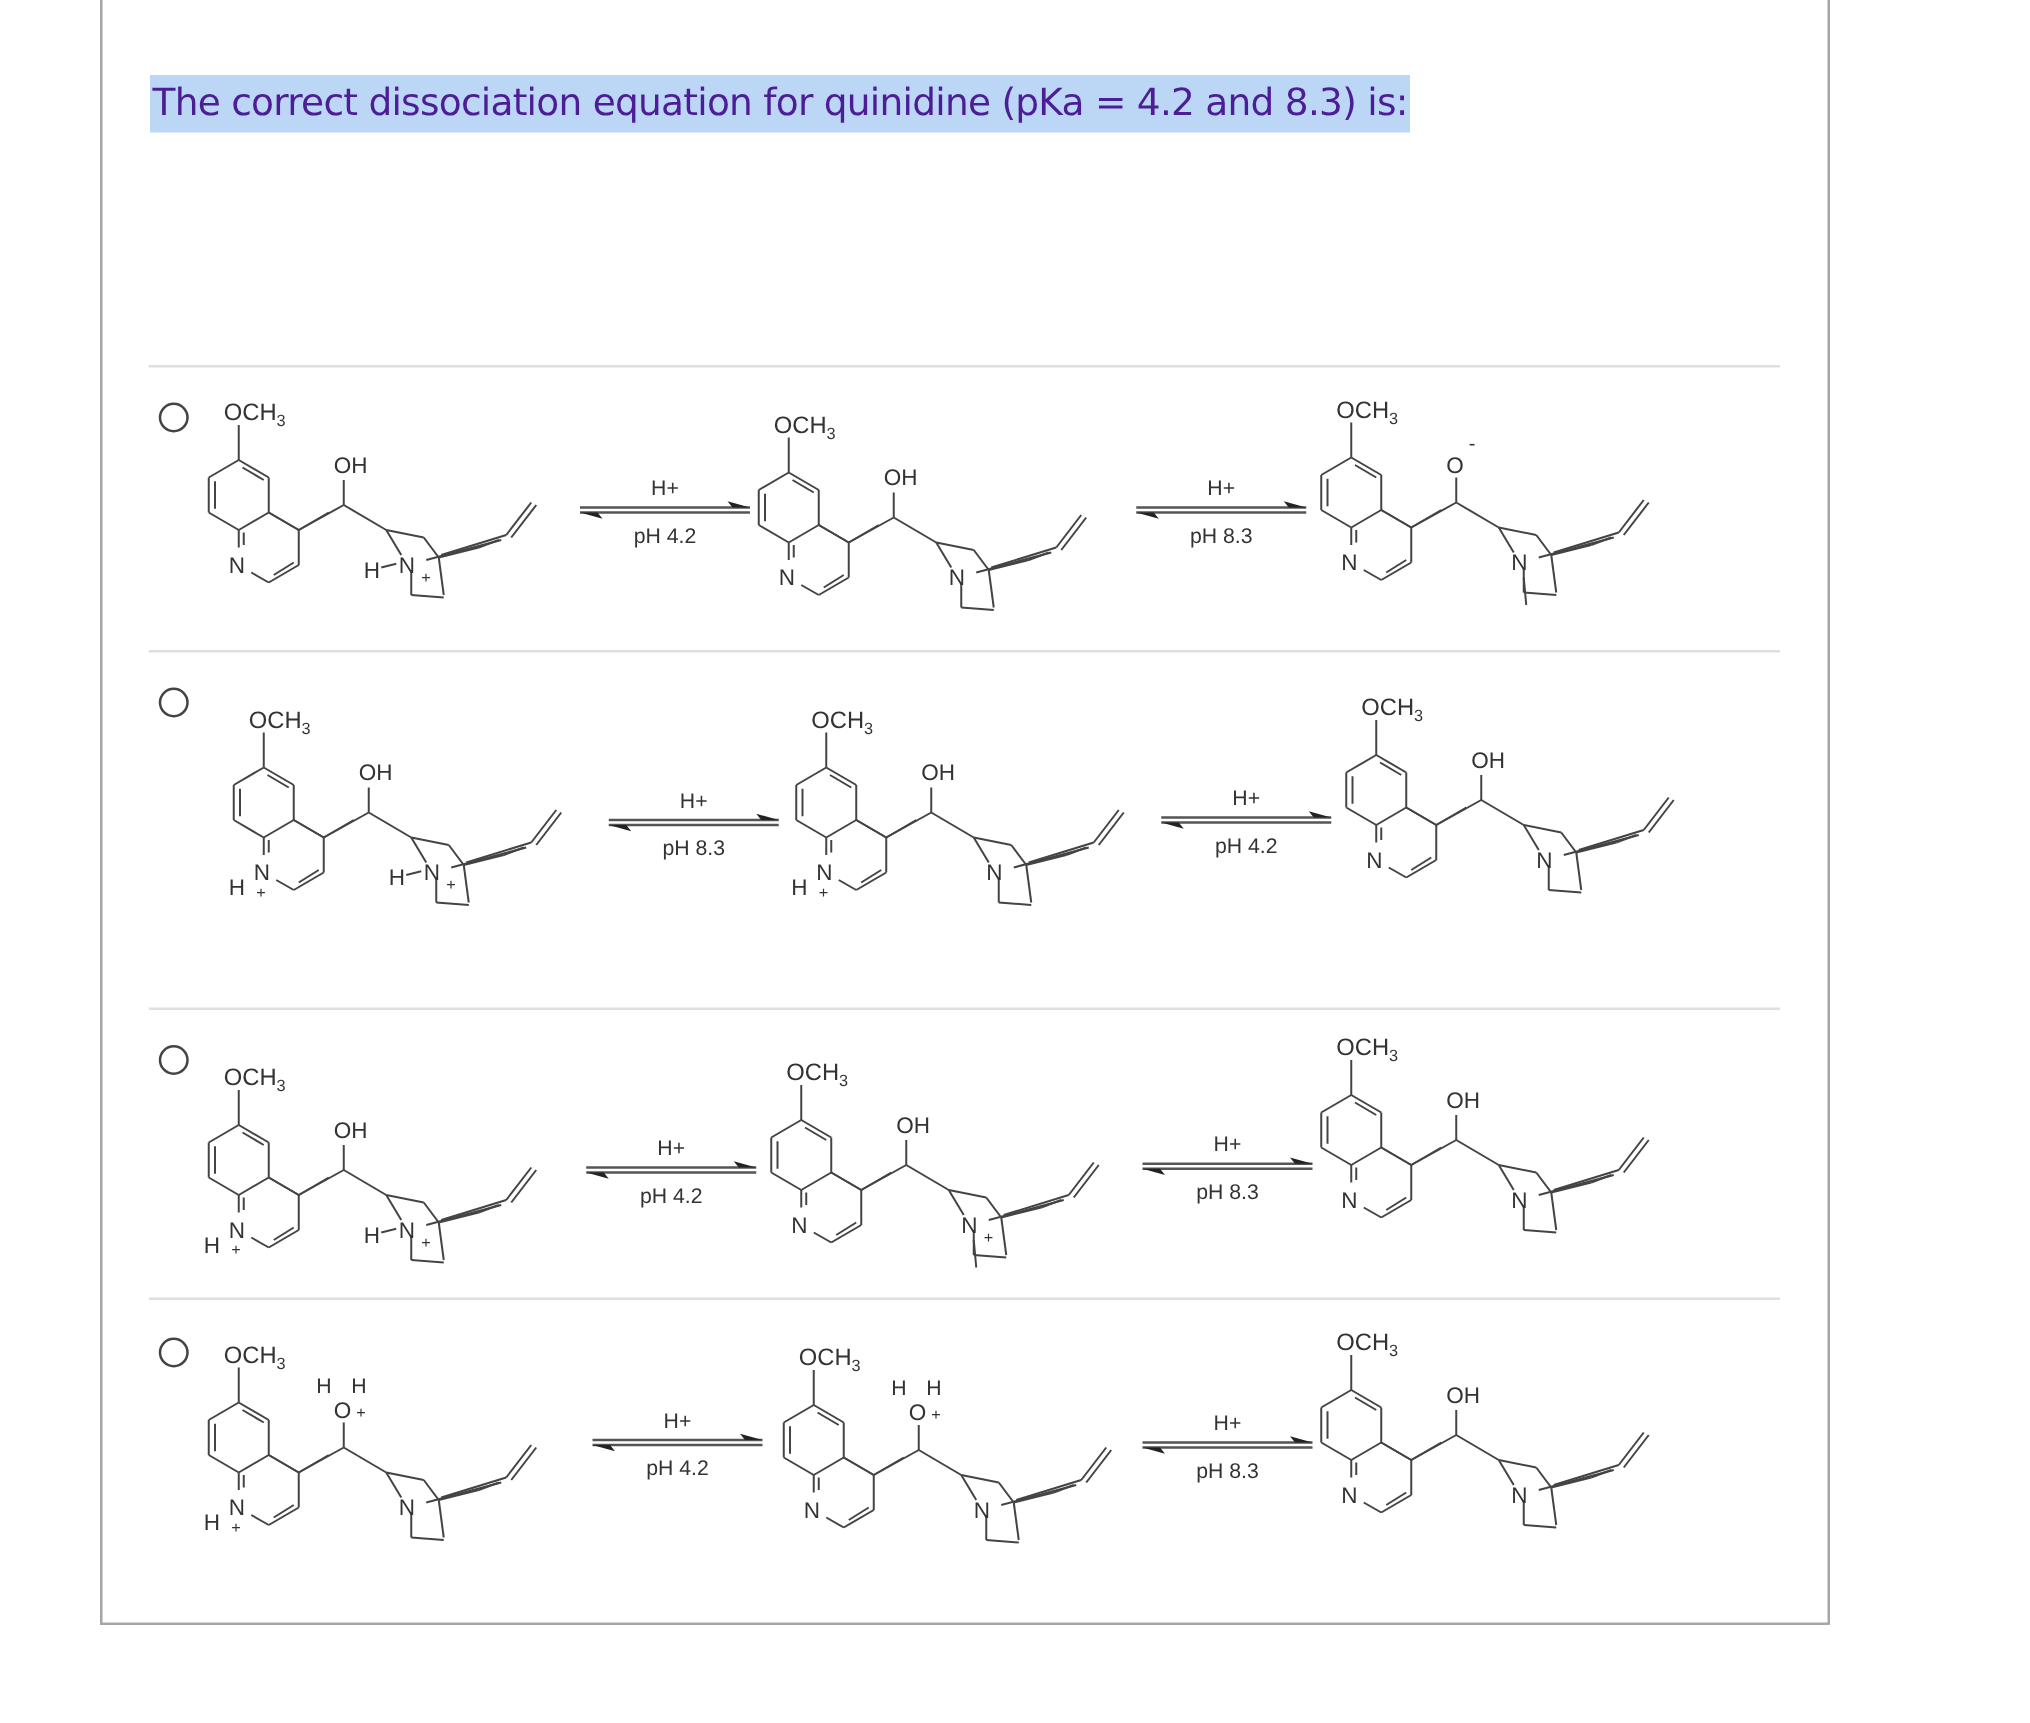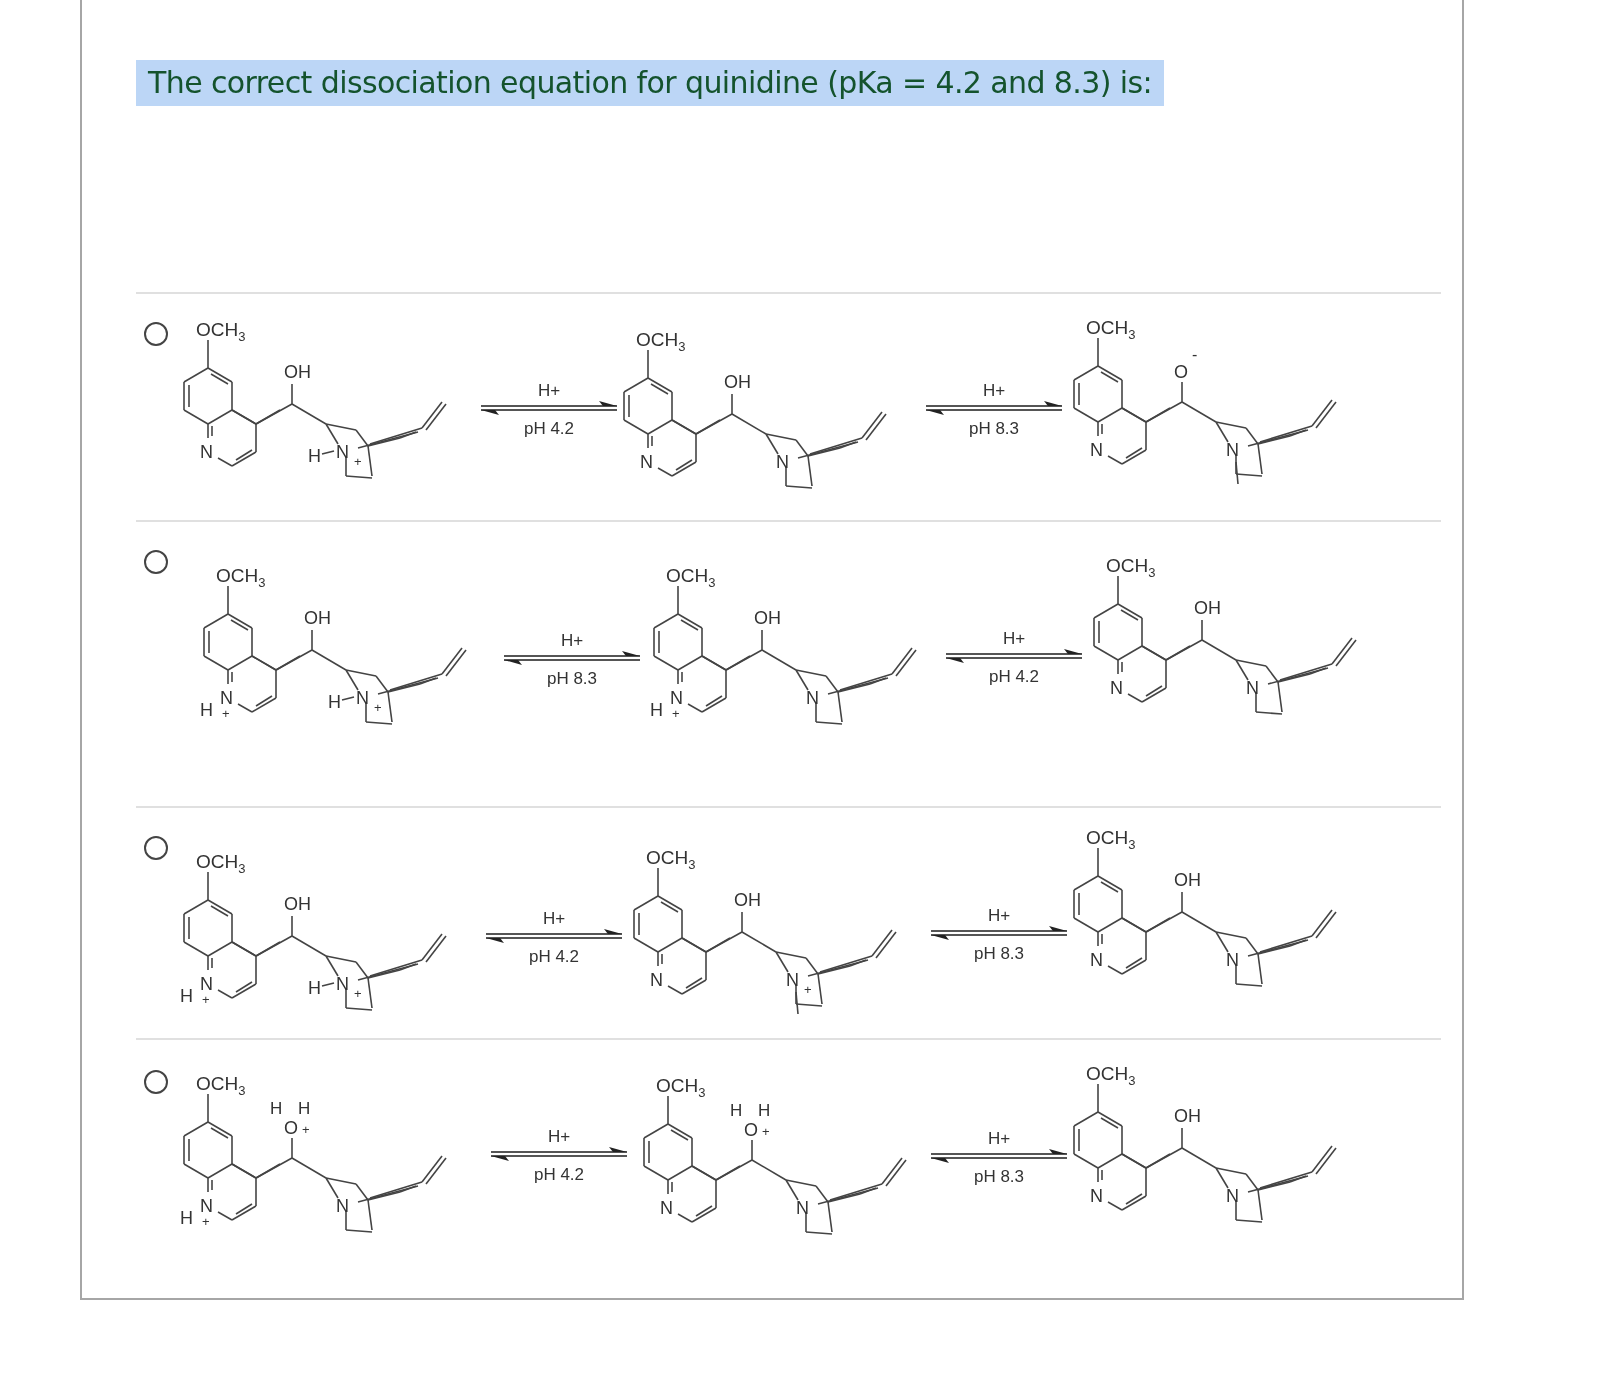--- a/index.html
+++ b/index.html
@@ -1,23 +1,23 @@
 <!DOCTYPE html>
 <html><head>
 <meta charset="utf-8">
 <style>
   html, body { margin: 0; padding: 0; background: #ffffff; }
   body { width: 1624px; height: 1378px; position: relative; overflow: hidden;
          font-family: "Liberation Sans", "DejaVu Sans", sans-serif; }
   .card { position: absolute; left: 80px; top: -4px; width: 1384px; height: 1304px;
           border: 2px solid #a6a6a6; border-top: none; box-sizing: border-box; background: #fff; }
-  .question { position: absolute; left: 136px; top: 60px; height: 46px; line-height: 46px;
-              padding: 0 12px; background: #bcd6f6; color: #14532d; font-size: 30px;
+  .question { position: absolute; left: 120px; top: 60px; height: 46px; line-height: 46px;
+              padding: 0 2px; background: #bcd6f6; color: #4c1d95; font-size: 30px;
               font-family: "DejaVu Sans", sans-serif; letter-spacing: -0.6px; white-space: nowrap; }
-  .answers { position: absolute; left: 136px; top: 292px; width: 1305px; }
+  .answers { position: absolute; left: 119px; top: 292px; width: 1305px; }
   .option { position: relative; border-top: 2px solid #e0e0e0; box-sizing: border-box; }
   .radio { position: absolute; left: 8px; width: 24px; height: 24px; border: 2px solid #444;
            border-radius: 50%; box-sizing: border-box; background: #fff; cursor: pointer; }
   .scheme { position: absolute; left: 0; top: 0; }
   svg text { font-family: "Liberation Sans", "DejaVu Sans", sans-serif; fill: #333; }
   .bond { stroke: #444; stroke-width: 1.6; fill: none; }
 </style>
 </head>
 <body>
 

